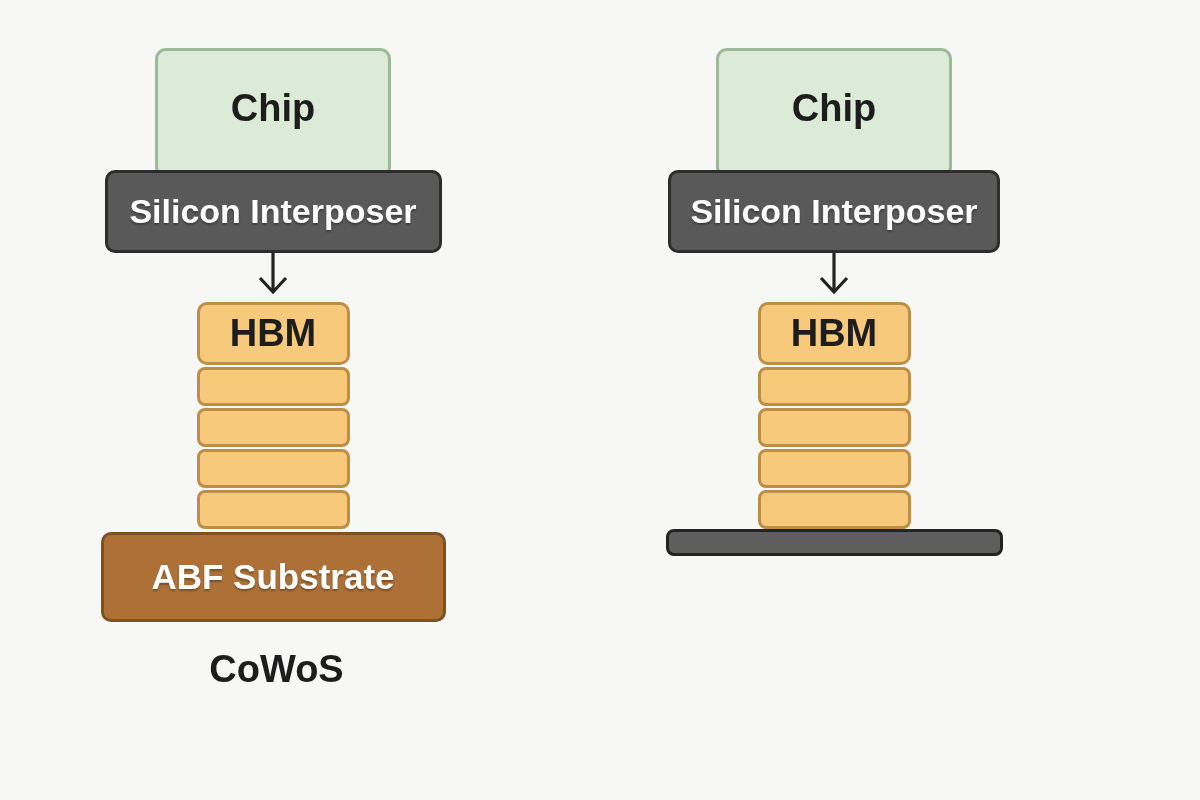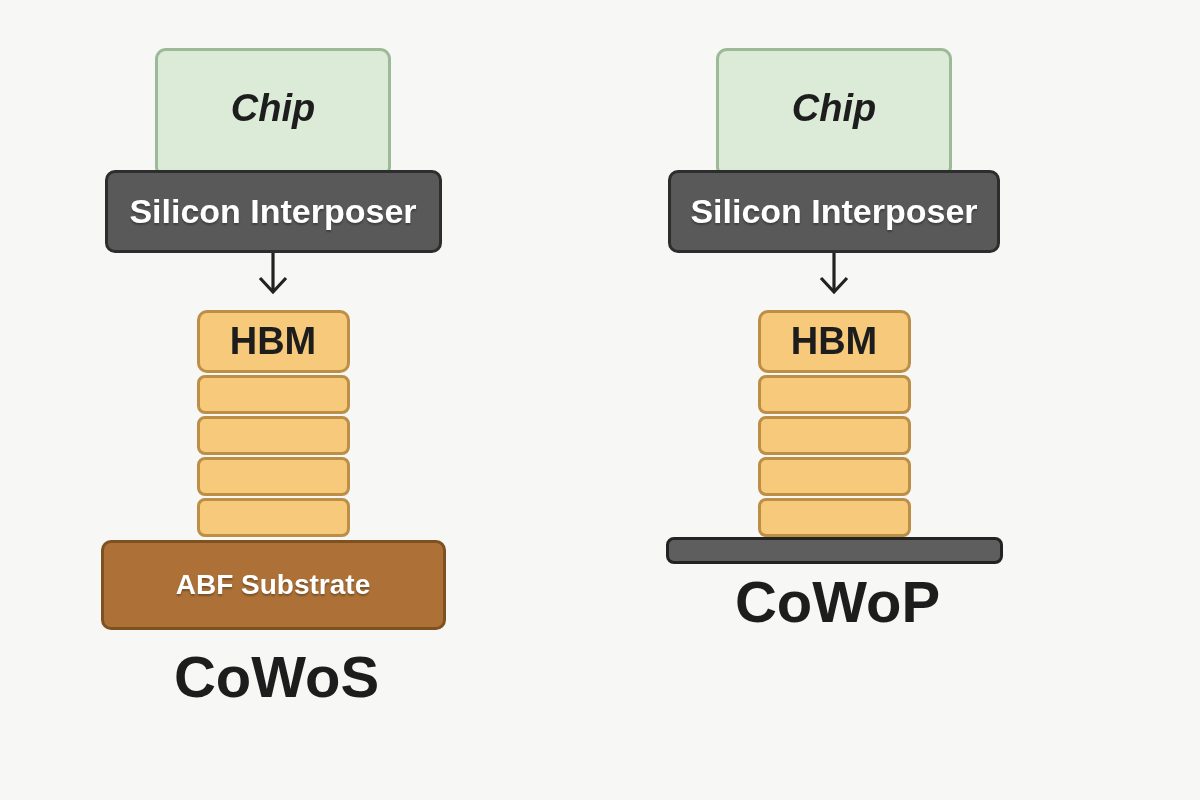--- a/index.html
+++ b/index.html
@@ -25,21 +25,20 @@
   }
   .chip {
     width:236px; height:130px;
     margin-bottom:-8px; z-index:1; position:relative;
     background: var(--chip-fill, #dcead8);
     border:3px solid var(--chip-border, #9cba98);
     border-radius:11px;
     padding-bottom:10px;
     color: var(--dark-text, #1d1d1d);
     font-size:38px;
-    font-style:italic;
   }
   .interposer {
     width:337px; height:83px;
     z-index:2; position:relative;
     background: var(--interposer-fill, #595959);
     border:3px solid var(--interposer-border, #2d2d2d);
     border-radius:10px;
     color: var(--light-text, #ffffff);
     font-size:34px;
     text-shadow:0 2px 2px rgba(0,0,0,0.3);
@@ -49,21 +48,20 @@
   .arrow { height:46px; margin-top:0; display:block; }
 
   .stack { margin-top:3px; display:flex; flex-direction:column; gap:2px; align-items:center; }
   .hbm-head {
     width:153px; height:63px;
     background: var(--hbm-fill, #f6c97b);
     border:3px solid var(--hbm-border, #bd8e45);
     border-radius:10px;
     color: var(--dark-text, #1d1d1d);
     font-size:38px;
-    margin-top:8px;
   }
   .layers { display:flex; flex-direction:column; gap:2px; }
   .hbm-layer {
     box-sizing:border-box;
     width:153px; height:39px;
     background: var(--hbm-fill, #f6c97b);
     border:3px solid var(--hbm-border, #bd8e45);
     border-radius:8px;
   }
   .panel-bar {
@@ -73,29 +71,29 @@
     background: var(--panel-fill, #5e5e5e);
     border:3px solid var(--panel-border, #232323);
     border-radius:8px;
   }
   .base {
     margin-top:3px;
     background: var(--base-fill, #ad7137);
     border:3px solid var(--base-border, #7e5120);
     border-radius:10px;
     color: var(--light-text, #ffffff);
-    font-size:28px;
+    font-size:35px;
     text-shadow:0 2px 2px rgba(0,0,0,0.3);
   }
   .abf { width:345px; height:90px; }
   .slp { width:451px; height:74px; margin-top:1px; }
 
   .title {
     margin-top:16px;
-    font-size:58px; line-height:62px;
+    font-size:38px; line-height:62px;
     color: var(--dark-text, #1d1d1d);
     text-align:center;
     margin-left:7px;
   }
   .col-right .title { margin-top:7px; }
   .subtitle {
     margin-top:8px;
     font-size:30px; line-height:38px;
     color: var(--dark-text, #1d1d1d);
     text-align:center;
@@ -149,14 +147,13 @@
       <span>HBM</span>
     </div>
     <div class="layers">
         <div class="hbm-layer"></div>
         <div class="hbm-layer"></div>
         <div class="hbm-layer"></div>
         <div class="hbm-layer"></div>
       </div>
   </div>
   <div class="panel-bar"></div>
-  <div class="title">CoWoP</div>
 </div>
 
 </body></html>

